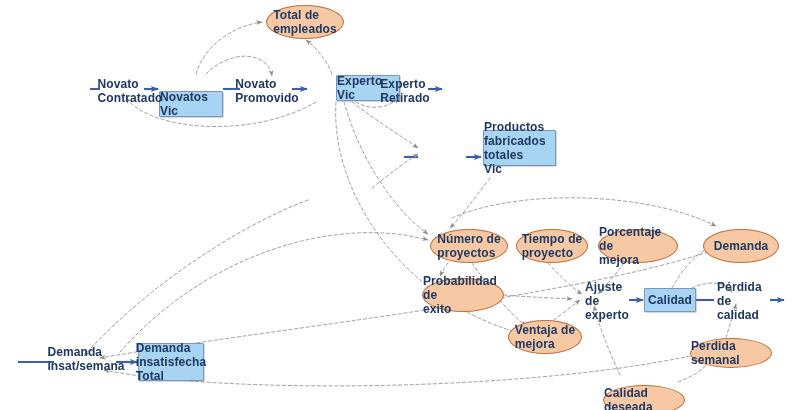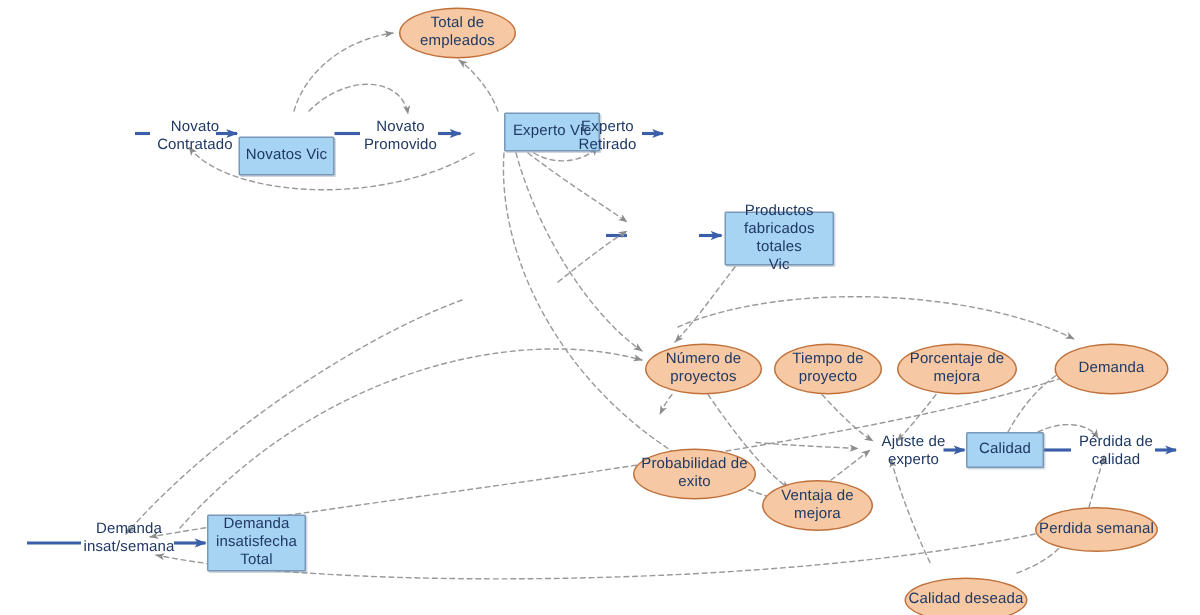--- a/index.html
+++ b/index.html
@@ -24,27 +24,28 @@
     top: 0;
     width: 800px;
     height: 410px;
   }
   .node {
     position: absolute;
     box-sizing: border-box;
     display: flex;
     align-items: center;
     justify-content: center;
-    text-align: center;
+    text-align: left;
     color: #1F3864;
-    font-size: 10px;
+    font-size: 12px;
     line-height: 1.18;
     letter-spacing: 0.1px;
     white-space: pre-line;
     z-index: 3;
+    font-weight: bold;
   }
   .stock {
     background: #A6D4F2;
     border: 1.2px solid #7998B8;
     border-radius: 1px;
     box-shadow: 1px 1px 0 rgba(120,140,160,0.35);
   }
   .aux {
     background: #F6C9A4;
     border: 1.1px solid #C0703A;
@@ -145,38 +146,38 @@
       <path d="M490,178 C476,196 462,216 450,228" marker-end="url(#lArrow)"></path>
 
       <path d="M336,102 C330,190 400,300 522,334" marker-end="url(#lArrow)"></path>
 
       <path d="M120,352 C210,250 340,216 428,240" marker-end="url(#lArrow)"></path>
     </g>
   </svg>
 
   <div class="node stock" style="left:159px;top:91px;width:64px;height:26px;">Novatos Vic</div>
   <div class="node stock" style="left:308px;top:75px;width:64px;height:26px;margin-left:28px;">Experto Vic</div>
-  <div class="node stock" style="left:483px;top:141px;width:73px;height:36px;">Productos
+  <div class="node stock" style="left:483px;top:130px;width:73px;height:36px;">Productos
 fabricados totales
 Vic</div>
   <div class="node stock" style="left:644px;top:288px;width:52px;height:24px;">Calidad</div>
   <div class="node stock" style="left:138px;top:343px;width:66px;height:38px;">Demanda
 insatisfecha
 Total</div>
 
   <div class="node aux" style="left:266px;top:5px;width:78px;height:34px;">Total de
 empleados</div>
   <div class="node aux" style="left:430px;top:229px;width:78px;height:34px;">Número de
 proyectos</div>
   <div class="node aux" style="left:516px;top:229px;width:72px;height:34px;">Tiempo de
 proyecto</div>
   <div class="node aux" style="left:598px;top:229px;width:80px;height:34px;">Porcentaje de
 mejora</div>
   <div class="node aux" style="left:703px;top:229px;width:76px;height:34px;">Demanda</div>
-  <div class="node aux" style="left:422px;top:278px;width:82px;height:34px;margin-top:21px;">Probabilidad de
+  <div class="node aux" style="left:422px;top:278px;width:82px;height:34px;">Probabilidad de
 exito</div>
   <div class="node aux" style="left:508px;top:320px;width:74px;height:34px;">Ventaja de
 mejora</div>
   <div class="node aux" style="left:690px;top:338px;width:82px;height:30px;">Perdida semanal</div>
   <div class="node aux" style="left:603px;top:385px;width:82px;height:30px;">Calidad deseada</div>
 
   <div class="node flowlabel" style="left:104px;top:80px;width:52px;height:22px;">Novato
 Contratado</div>
   <div class="node flowlabel" style="left:241px;top:80px;width:52px;height:22px;">Novato
 Promovido</div>

